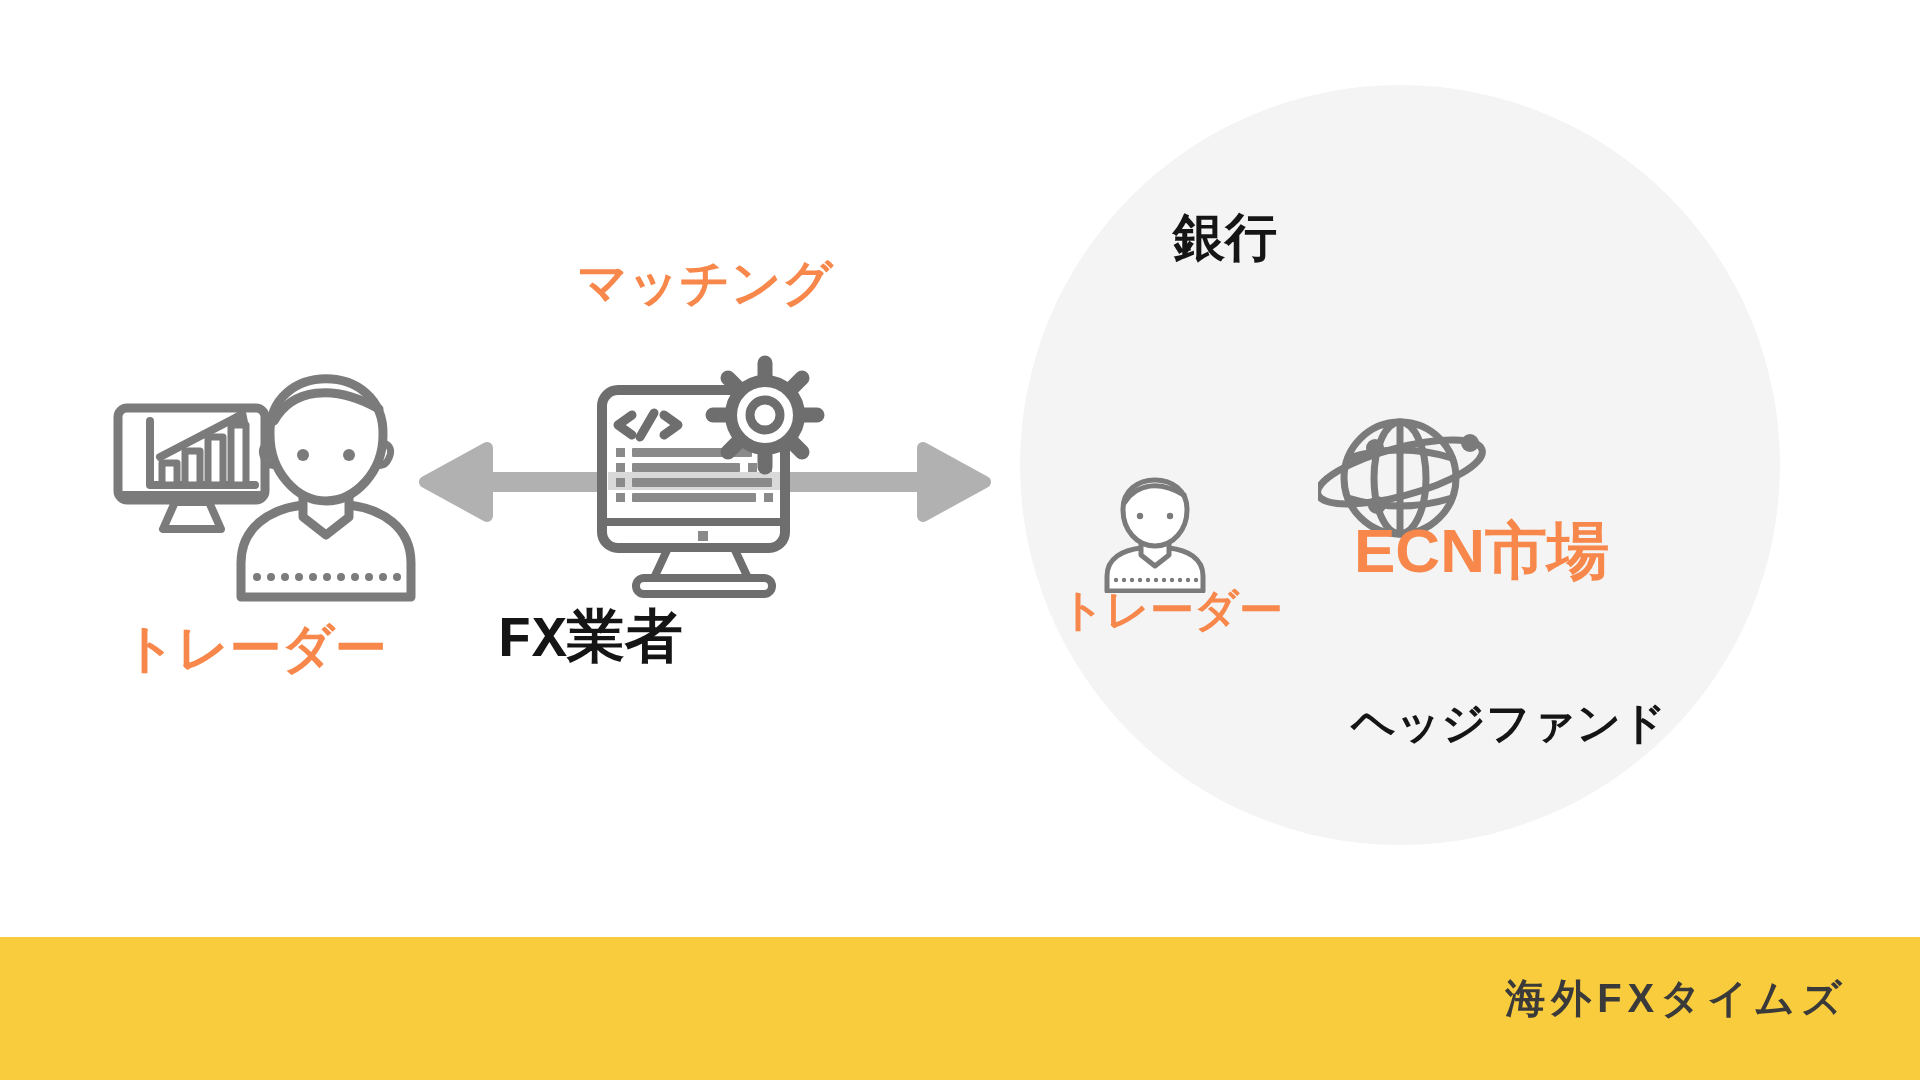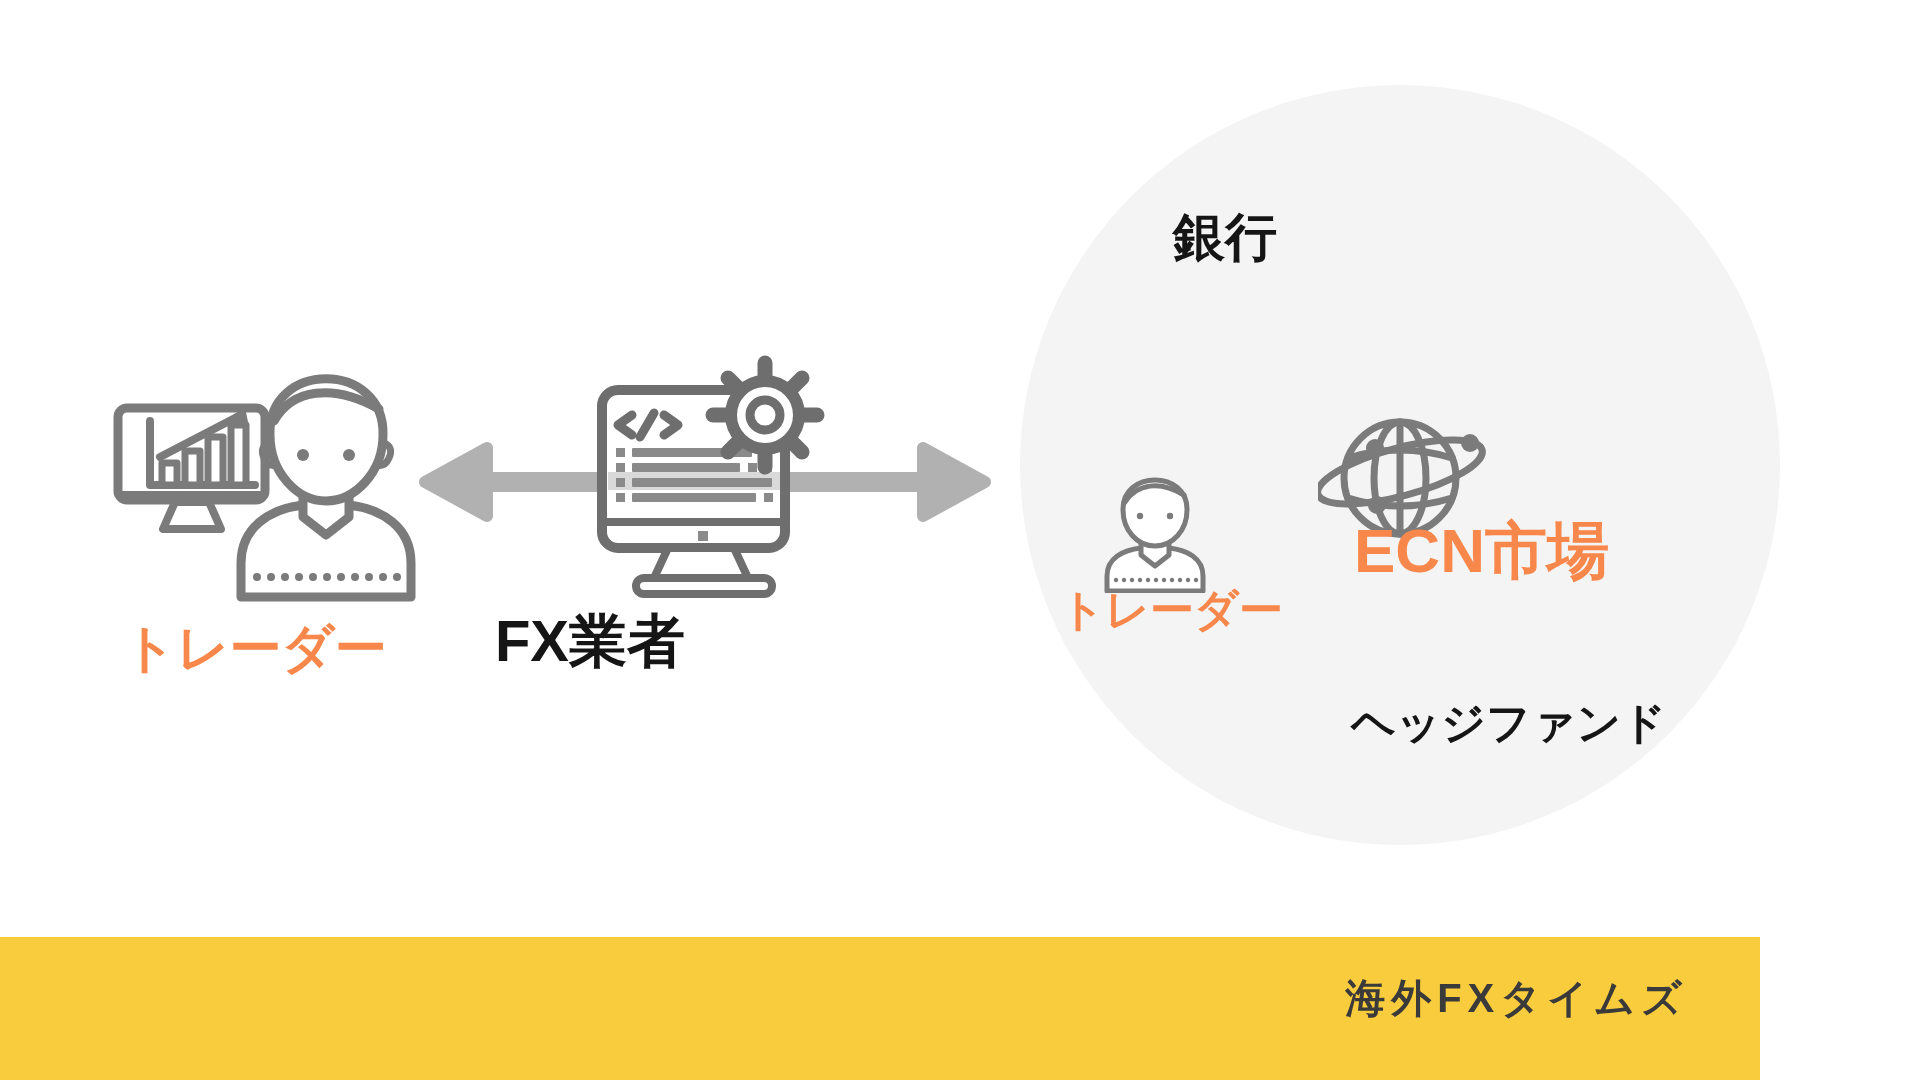--- a/index.html
+++ b/index.html
@@ -22,29 +22,29 @@
 
   #ecn-circle{position:absolute;left:1020px;top:85px;width:760px;height:760px;border-radius:50%;background:var(--circle-gray);z-index:0;}
 
   #flow-arrow{position:absolute;left:415px;top:440px;z-index:1;}
   #left-trader-icon{position:absolute;left:105px;top:295px;z-index:2;}
   #fx-broker-icon{position:absolute;left:580px;top:340px;z-index:2;}
   #circle-trader-icon{position:absolute;left:1093px;top:458px;z-index:2;}
   #globe-icon{position:absolute;left:1318px;top:402px;z-index:2;}
 
   #matching-label{left:520px;top:258px;width:370px;text-align:center;font-size:50px;z-index:3;}
-  #fx-broker-label{left:420px;top:612px;width:340px;text-align:center;font-size:58px;z-index:3;}
+  #fx-broker-label{left:420px;top:612px;width:340px;text-align:center;font-size:58px;z-index:3;font-family:Liberation Mono, monospace;}
   #left-trader-label{left:90px;top:622px;width:330px;text-align:center;font-size:52px;z-index:3;}
   #bank-label{left:1173px;top:211px;font-size:52px;z-index:3;text-align:center;}
   #securities-label{left:1486px;top:274px;font-size:48px;z-index:3;}
   #circle-trader-label{left:1060px;top:588px;font-size:44px;z-index:3;}
   #ecn-market-label{left:1354px;top:520px;font-size:62px;z-index:3;}
   #hedge-fund-label{left:1351px;top:701px;font-size:44px;z-index:3;}
 
-  #footer-bar{position:absolute;left:0;top:937px;width:1760px;height:143px;background:var(--footer-yellow);z-index:4;}
+  #footer-bar{position:absolute;left:0;top:937px;width:1920px;height:143px;background:var(--footer-yellow);z-index:4;}
   #brand-label{position:absolute;right:72px;top:41px;font-size:40px;font-weight:800;letter-spacing:6px;color:var(--footer-text);white-space:nowrap;line-height:1;}
 
   svg .ln{stroke:var(--icon-gray);fill:none;stroke-linecap:round;stroke-linejoin:round;}
   svg .lnw{stroke:var(--icon-gray);fill:#ffffff;stroke-linejoin:round;}
   svg .dk{stroke:var(--icon-dark-gray);fill:none;stroke-linecap:round;stroke-linejoin:round;}
   svg .dkw{stroke:var(--icon-dark-gray);fill:#ffffff;stroke-linejoin:round;}
   svg .fillg{fill:var(--icon-gray);}
   svg .filld{fill:#8A8A8A;}
 </style>
 </head>
@@ -166,20 +166,21 @@
     <ellipse class="ln" cx="82" cy="76" rx="26" ry="56" stroke-width="7"></ellipse>
     <path class="ln" d="M30,56 Q82,40 134,56" stroke-width="7"></path>
     <path class="ln" d="M30,96 Q82,112 134,96" stroke-width="7"></path>
     <line class="ln" x1="82" y1="20" x2="82" y2="132" stroke-width="7"></line>
     <ellipse class="ln" cx="82" cy="70" rx="85" ry="24" stroke-width="7" transform="rotate(-15 82 70)"></ellipse>
     <circle class="fillg" cx="57" cy="46" r="9"></circle>
     <circle class="fillg" cx="152" cy="41" r="9"></circle>
     <circle class="fillg" cx="59" cy="103" r="9"></circle>
   </svg>
 
+  <div class="label orange" id="matching-label">マッチング</div>
   <div class="label orange" id="left-trader-label">トレーダー</div>
   <div class="label black" id="fx-broker-label">FX業者</div>
   <div class="label black" id="bank-label">銀行</div>
   <div class="label orange" id="circle-trader-label">トレーダー</div>
   <div class="label black" id="hedge-fund-label">ヘッジファンド</div>
   <div class="label orange" id="ecn-market-label">ECN市場</div>
 
   <div id="footer-bar">
     <div id="brand-label">海外FXタイムズ</div>
   </div>

